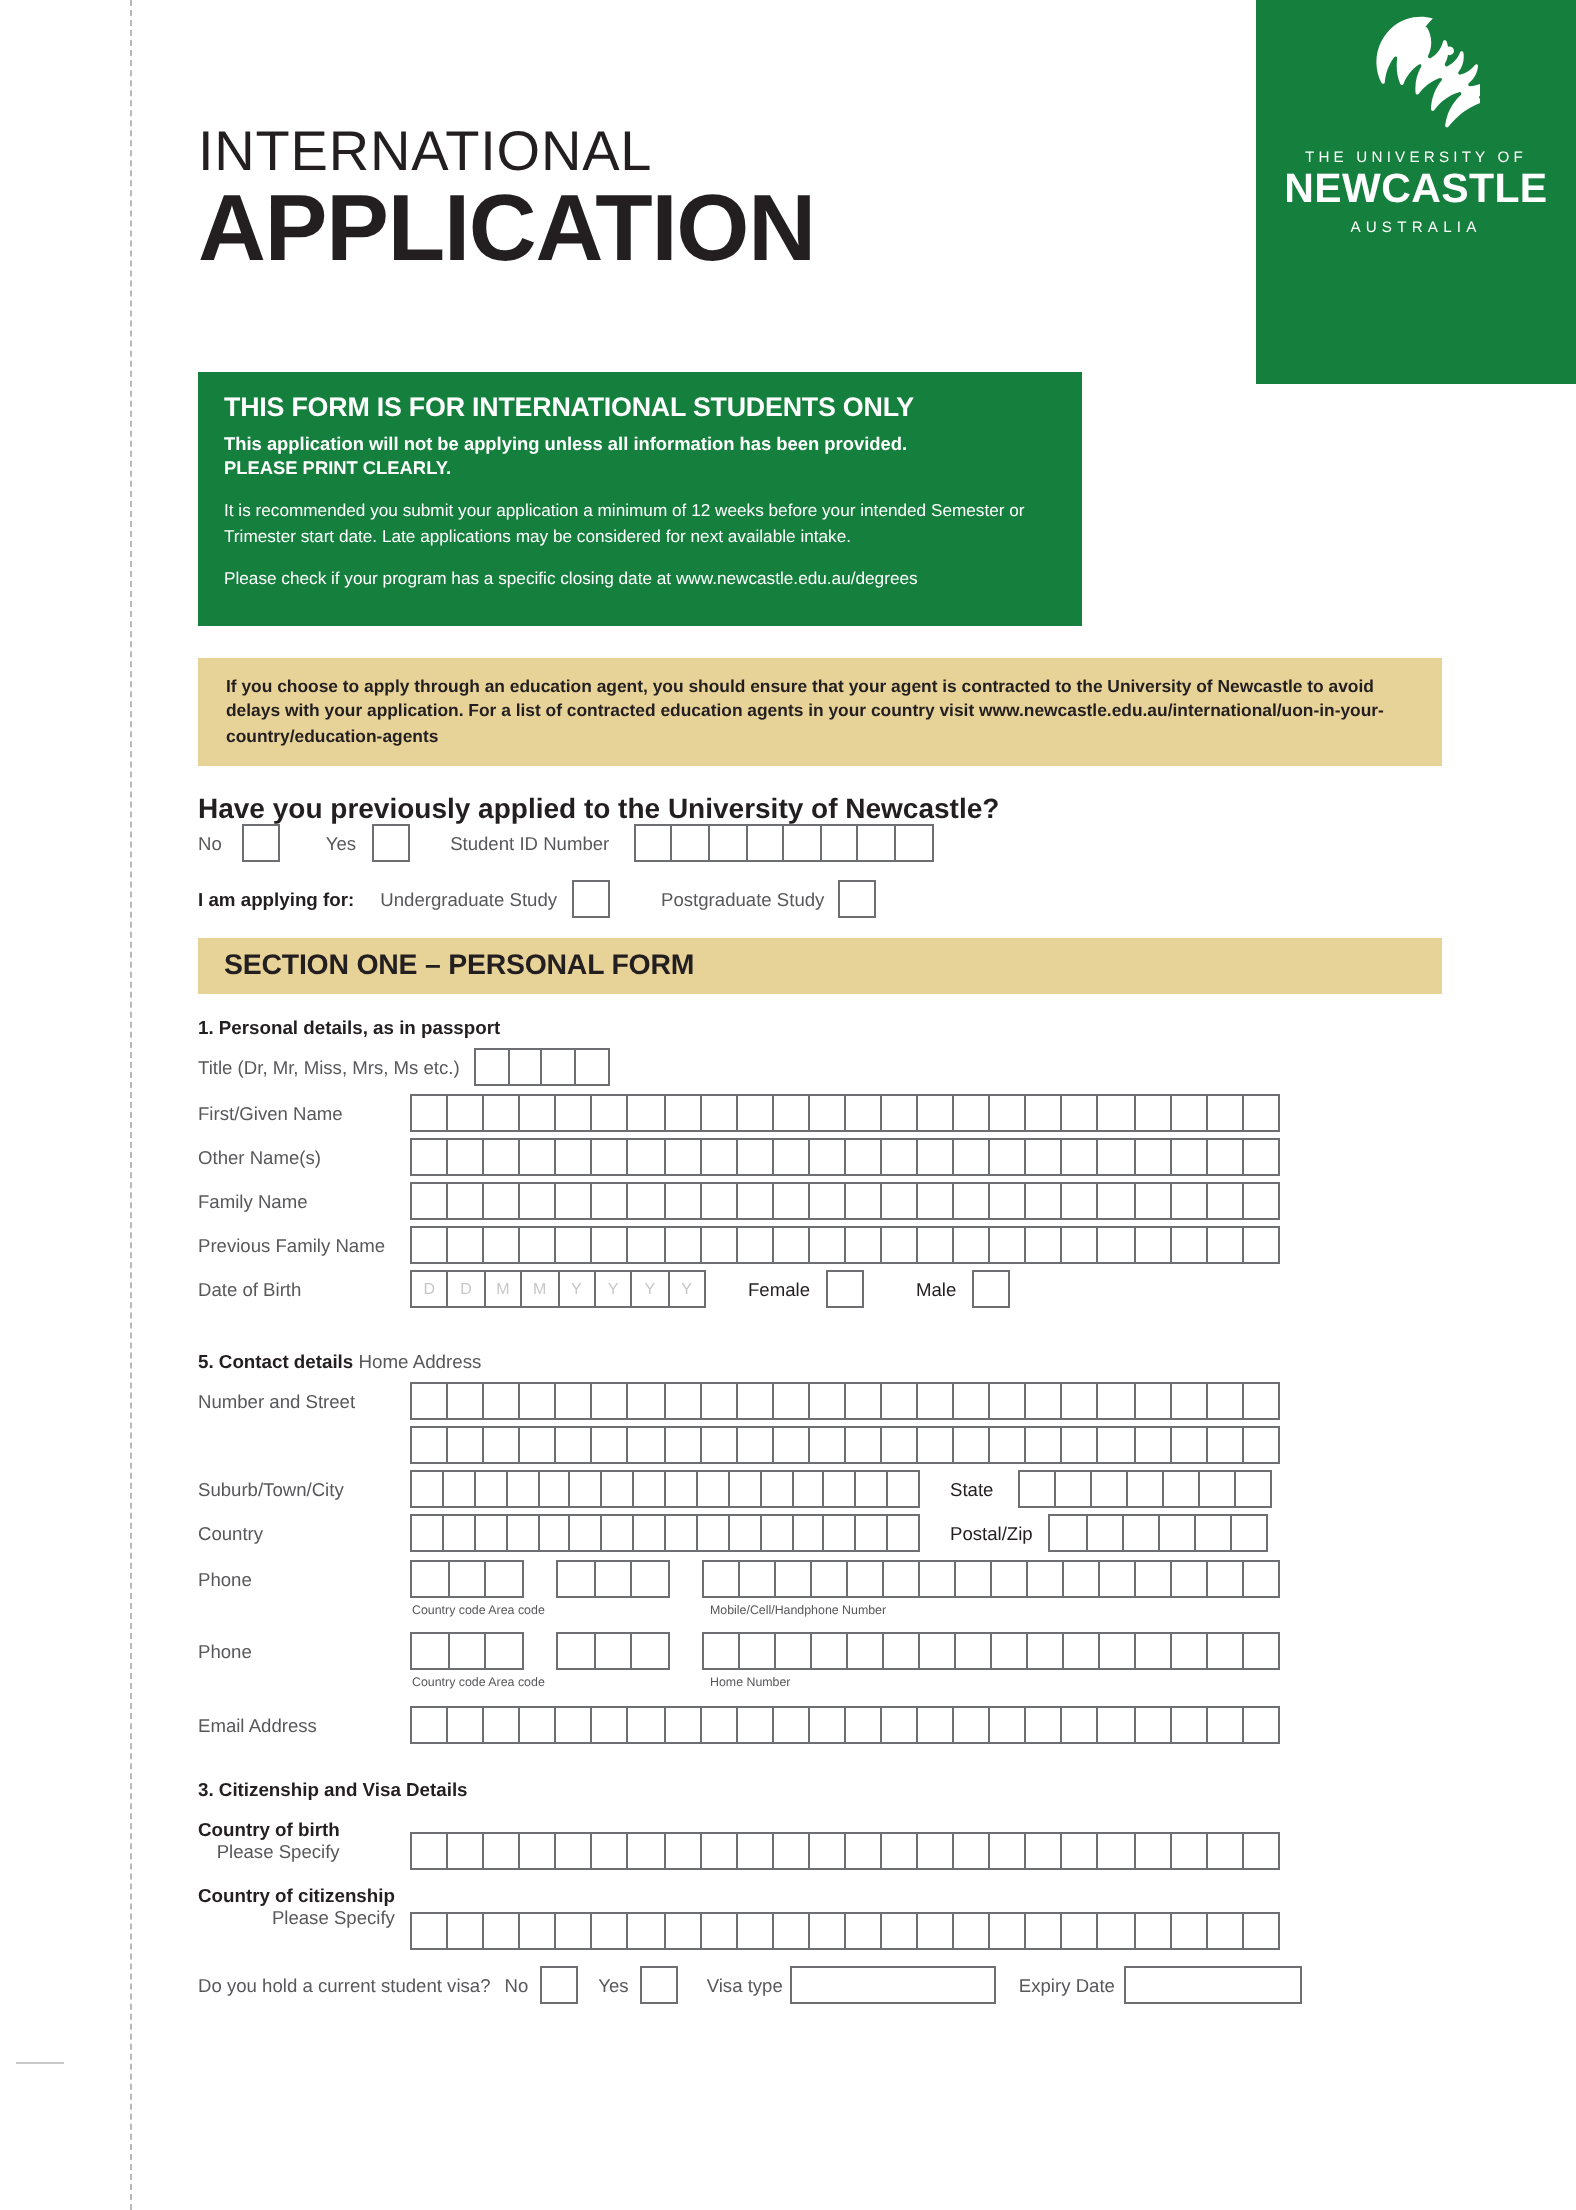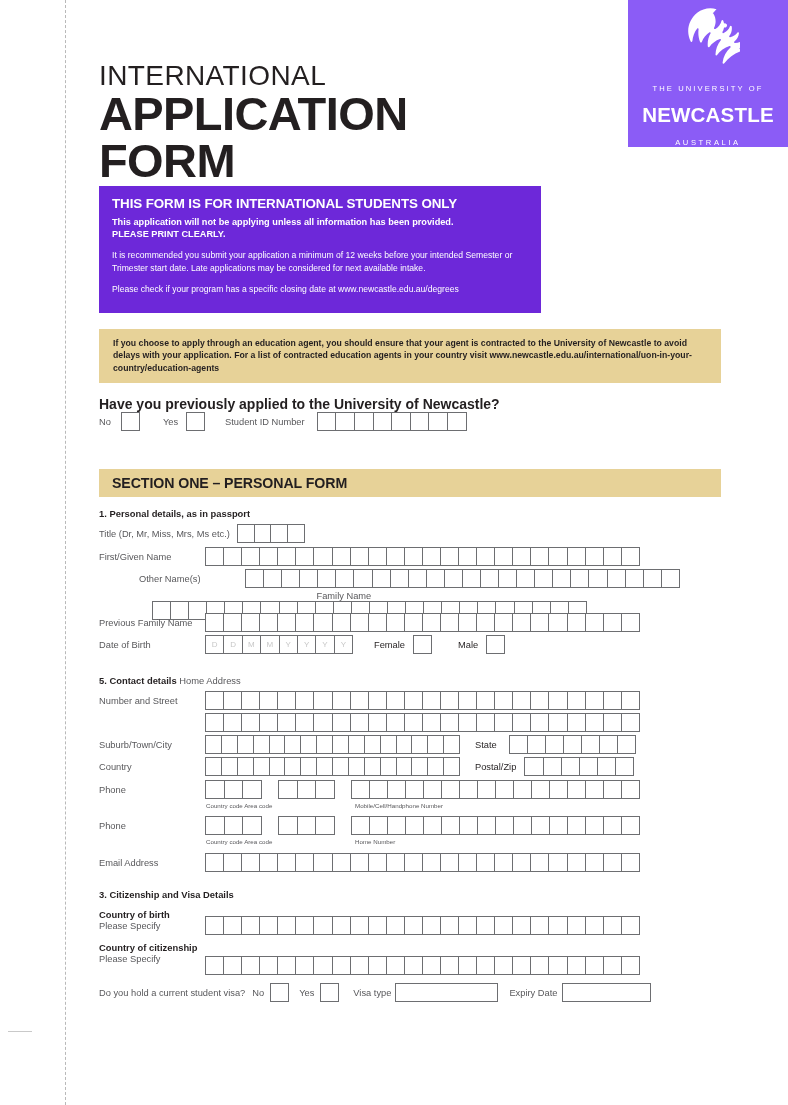--- a/index.html
+++ b/index.html
@@ -32,26 +32,26 @@
   .page {
     position: absolute;
     left: 0; top: 0;
     width: 788px; height: 1105px;
   }
 
   
   .logo-block {
     position: absolute;
     left: 628px; top: 0;
-    width: 160px; height: 147px;
-    background: #8b5cf6;
+    width: 160px; height: 192px;
+    background: #15803d;
     display: flex;
     flex-direction: column;
     align-items: center;
-    justify-content: space-between;
+    justify-content: flex-start;
     padding-top: 6px;
   }
   .logo-mark { width: 64px; height: 62px; margin-bottom: 6px; }
   .logo-uni {
     color: #ffffff;
     font-size: 7.6px;
     letter-spacing: 2.1px;
     font-weight: 400;
     margin-bottom: 2px;
   }
@@ -85,21 +85,21 @@
     line-height: 0.95;
     margin-top: 2px;
     color: #231f20;
   }
 
   
   .notice-black {
     position: absolute;
     left: 99px; top: 186px;
     width: 442px; height: 127px;
-    background: #6d28d9;
+    background: #15803d;
     color: #ffffff;
     padding: 10px 13px 0 13px;
   }
   .nb-h {
     font-size: 13.4px;
     font-weight: 700;
     letter-spacing: -0.1px;
     margin-bottom: 5px;
   }
   .nb-sub {
@@ -243,20 +243,21 @@
   }
 
   .caption {
     position: absolute;
     font-size: 6.2px;
     color: #58585b;
   }
   .twoline {
     position: absolute;
     line-height: 1.15;
+    text-align: right;
   }
   .twoline b { font-size: 9.4px; font-weight: 700; color: #231f20; display: block; }
   .twoline s { font-size: 9.3px; font-weight: 400; color: #58585b; text-decoration: none; display: block; }
 </style>
 </head>
 <body>
 
 <div class="page">
 
   <div class="crop-vline"></div>
@@ -268,21 +269,20 @@
       <path fill="#ffffff" d="M48.8 17.2c-1.2 0-2.2 1-2.2 2.2s1 2.2 2.2 2.2 2.2-1 2.2-2.2-1-2.2-2.2-2.2z"></path>
     </svg>
     <div class="logo-uni">THE UNIVERSITY OF</div>
     <div class="logo-name">NEWCASTLE</div>
     <div class="logo-country">AUSTRALIA</div>
   </div>
 
   <div class="title-wrap">
     <div class="title-small">INTERNATIONAL</div>
     <div class="title-big">APPLICATION</div>
-    <div class="title-big">FORM</div>
   </div>
 
   <div class="notice-black">
     <div class="nb-h">THIS FORM IS FOR INTERNATIONAL STUDENTS ONLY</div>
     <div class="nb-sub">
       <span>This application will not be applying unless all information has been provided.</span><br>
       <span>PLEASE PRINT CLEARLY.</span>
     </div>
     <div class="nb-p">It is recommended you submit your application a minimum of 12 weeks before your intended Semester or Trimester start date. Late applications may be considered for next available intake.</div>
     <div class="nb-p">Please check if your program has a specific closing date at www.newcastle.edu.au/degrees</div>
@@ -306,20 +306,27 @@
         <i></i>
         <i></i>
         <i></i>
         <i></i>
         <i></i>
         <i></i>
         <i></i>
     </span>
   </div>
 
+  <div class="row" style="left:99px; top:440px;">
+    <span style="font-size:9.4px; font-weight:700; color:#231f20;">I am applying for:</span>
+    <span class="lbl" style="margin-left:13px;">Undergraduate Study</span>
+    <span class="cbox" style="margin-left:7px;"></span>
+    <span class="lbl" style="margin-left:26px;">Postgraduate Study</span>
+    <span class="cbox" style="margin-left:7px;"></span>
+  </div>
 
   <div class="band-section" style="top:469px;">
     <span>SECTION ONE – PERSONAL FORM</span>
   </div>
 
   <div class="subnum" style="left:99px; top:508px;">1. Personal details, as in passport</div>
 
   <div class="row" style="left:99px; top:524px;">
     <span class="lbl">Title (Dr, Mr, Miss, Mrs, Ms etc.)</span>
     <span class="cells" style="margin-left:7px; width:68px;">
@@ -353,21 +360,21 @@
         <i></i>
         <i></i>
         <i></i>
         <i></i>
         <i></i>
         <i></i>
         <i></i>
     </span>
   </div>
 
-  <div class="row" style="left:99px; top:569px; width:541px;margin-left:40px;">
+  <div class="row" style="left:99px; top:569px; width:541px;">
     <span class="rowlabel" style="width:106px;">Other Name(s)</span>
     <span class="cells" style="width:435px;">
       <i></i>
         <i></i>
         <i></i>
         <i></i>
         <i></i>
         <i></i>
         <i></i>
         <i></i>
@@ -383,21 +390,21 @@
         <i></i>
         <i></i>
         <i></i>
         <i></i>
         <i></i>
         <i></i>
         <i></i>
     </span>
   </div>
 
-  <div class="row" style="left:99px; top:591px; width:541px;flex-direction:column;">
+  <div class="row" style="left:99px; top:591px; width:541px;">
     <span class="rowlabel" style="width:106px;">Family Name</span>
     <span class="cells" style="width:435px;">
       <i></i>
         <i></i>
         <i></i>
         <i></i>
         <i></i>
         <i></i>
         <i></i>
         <i></i>

